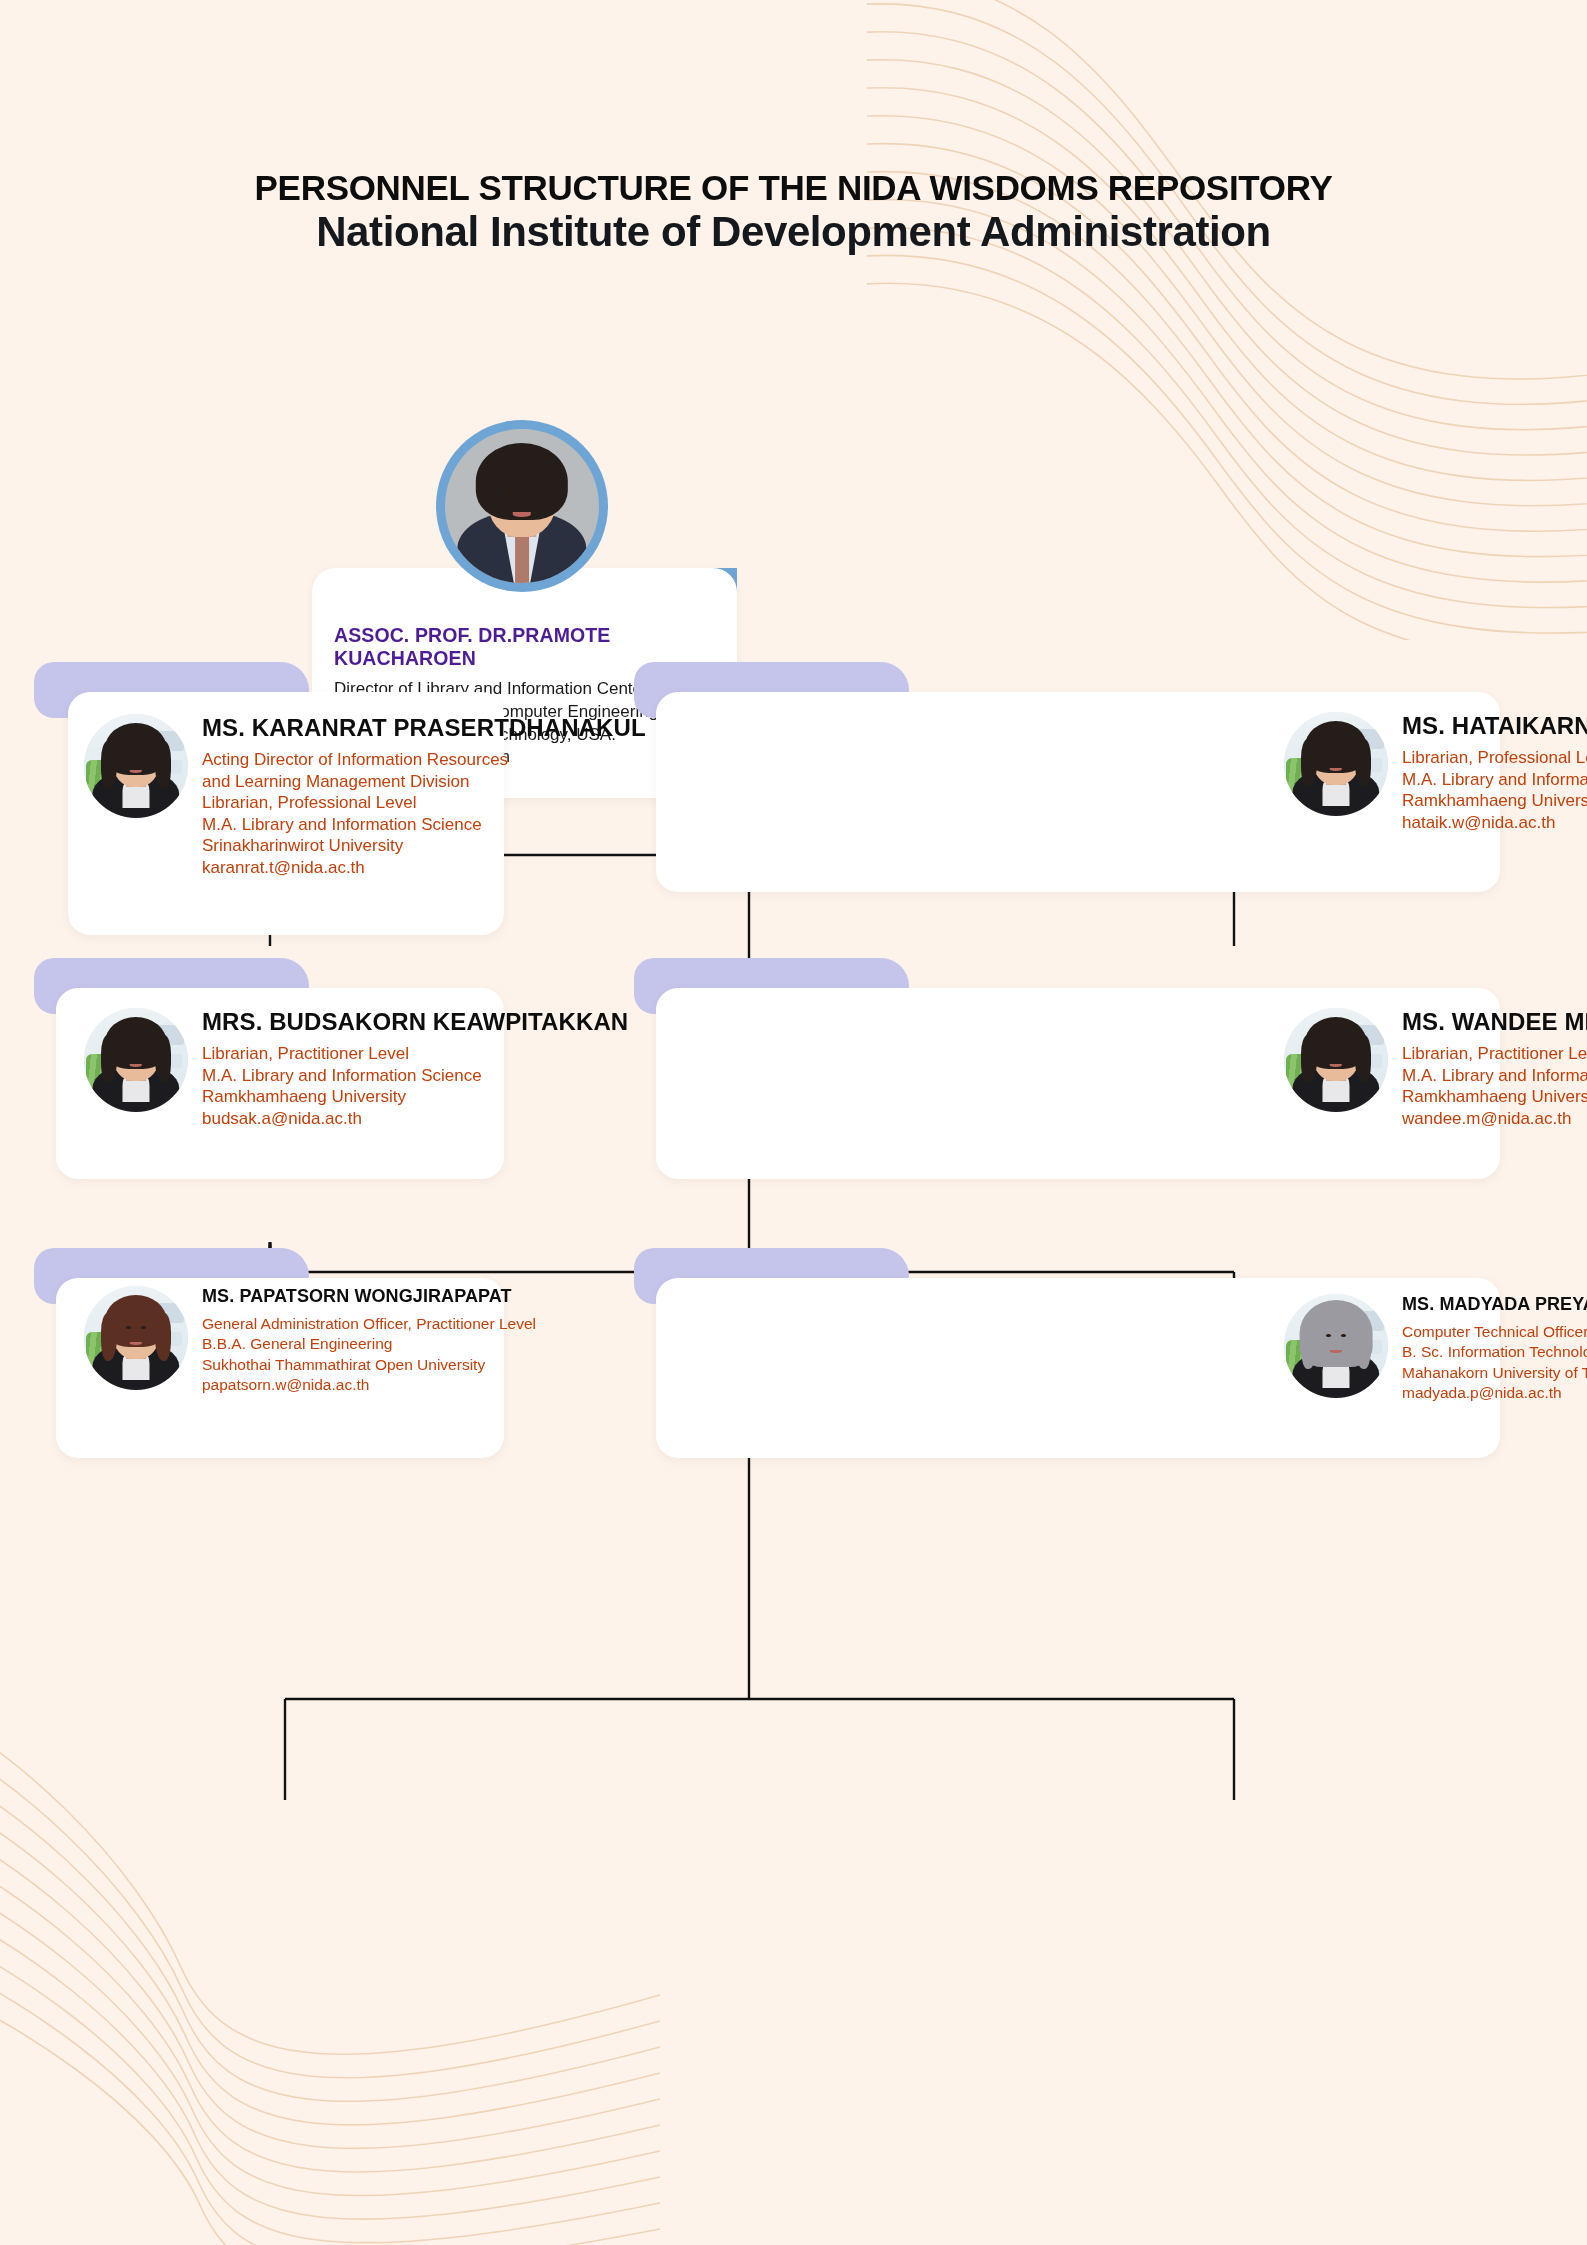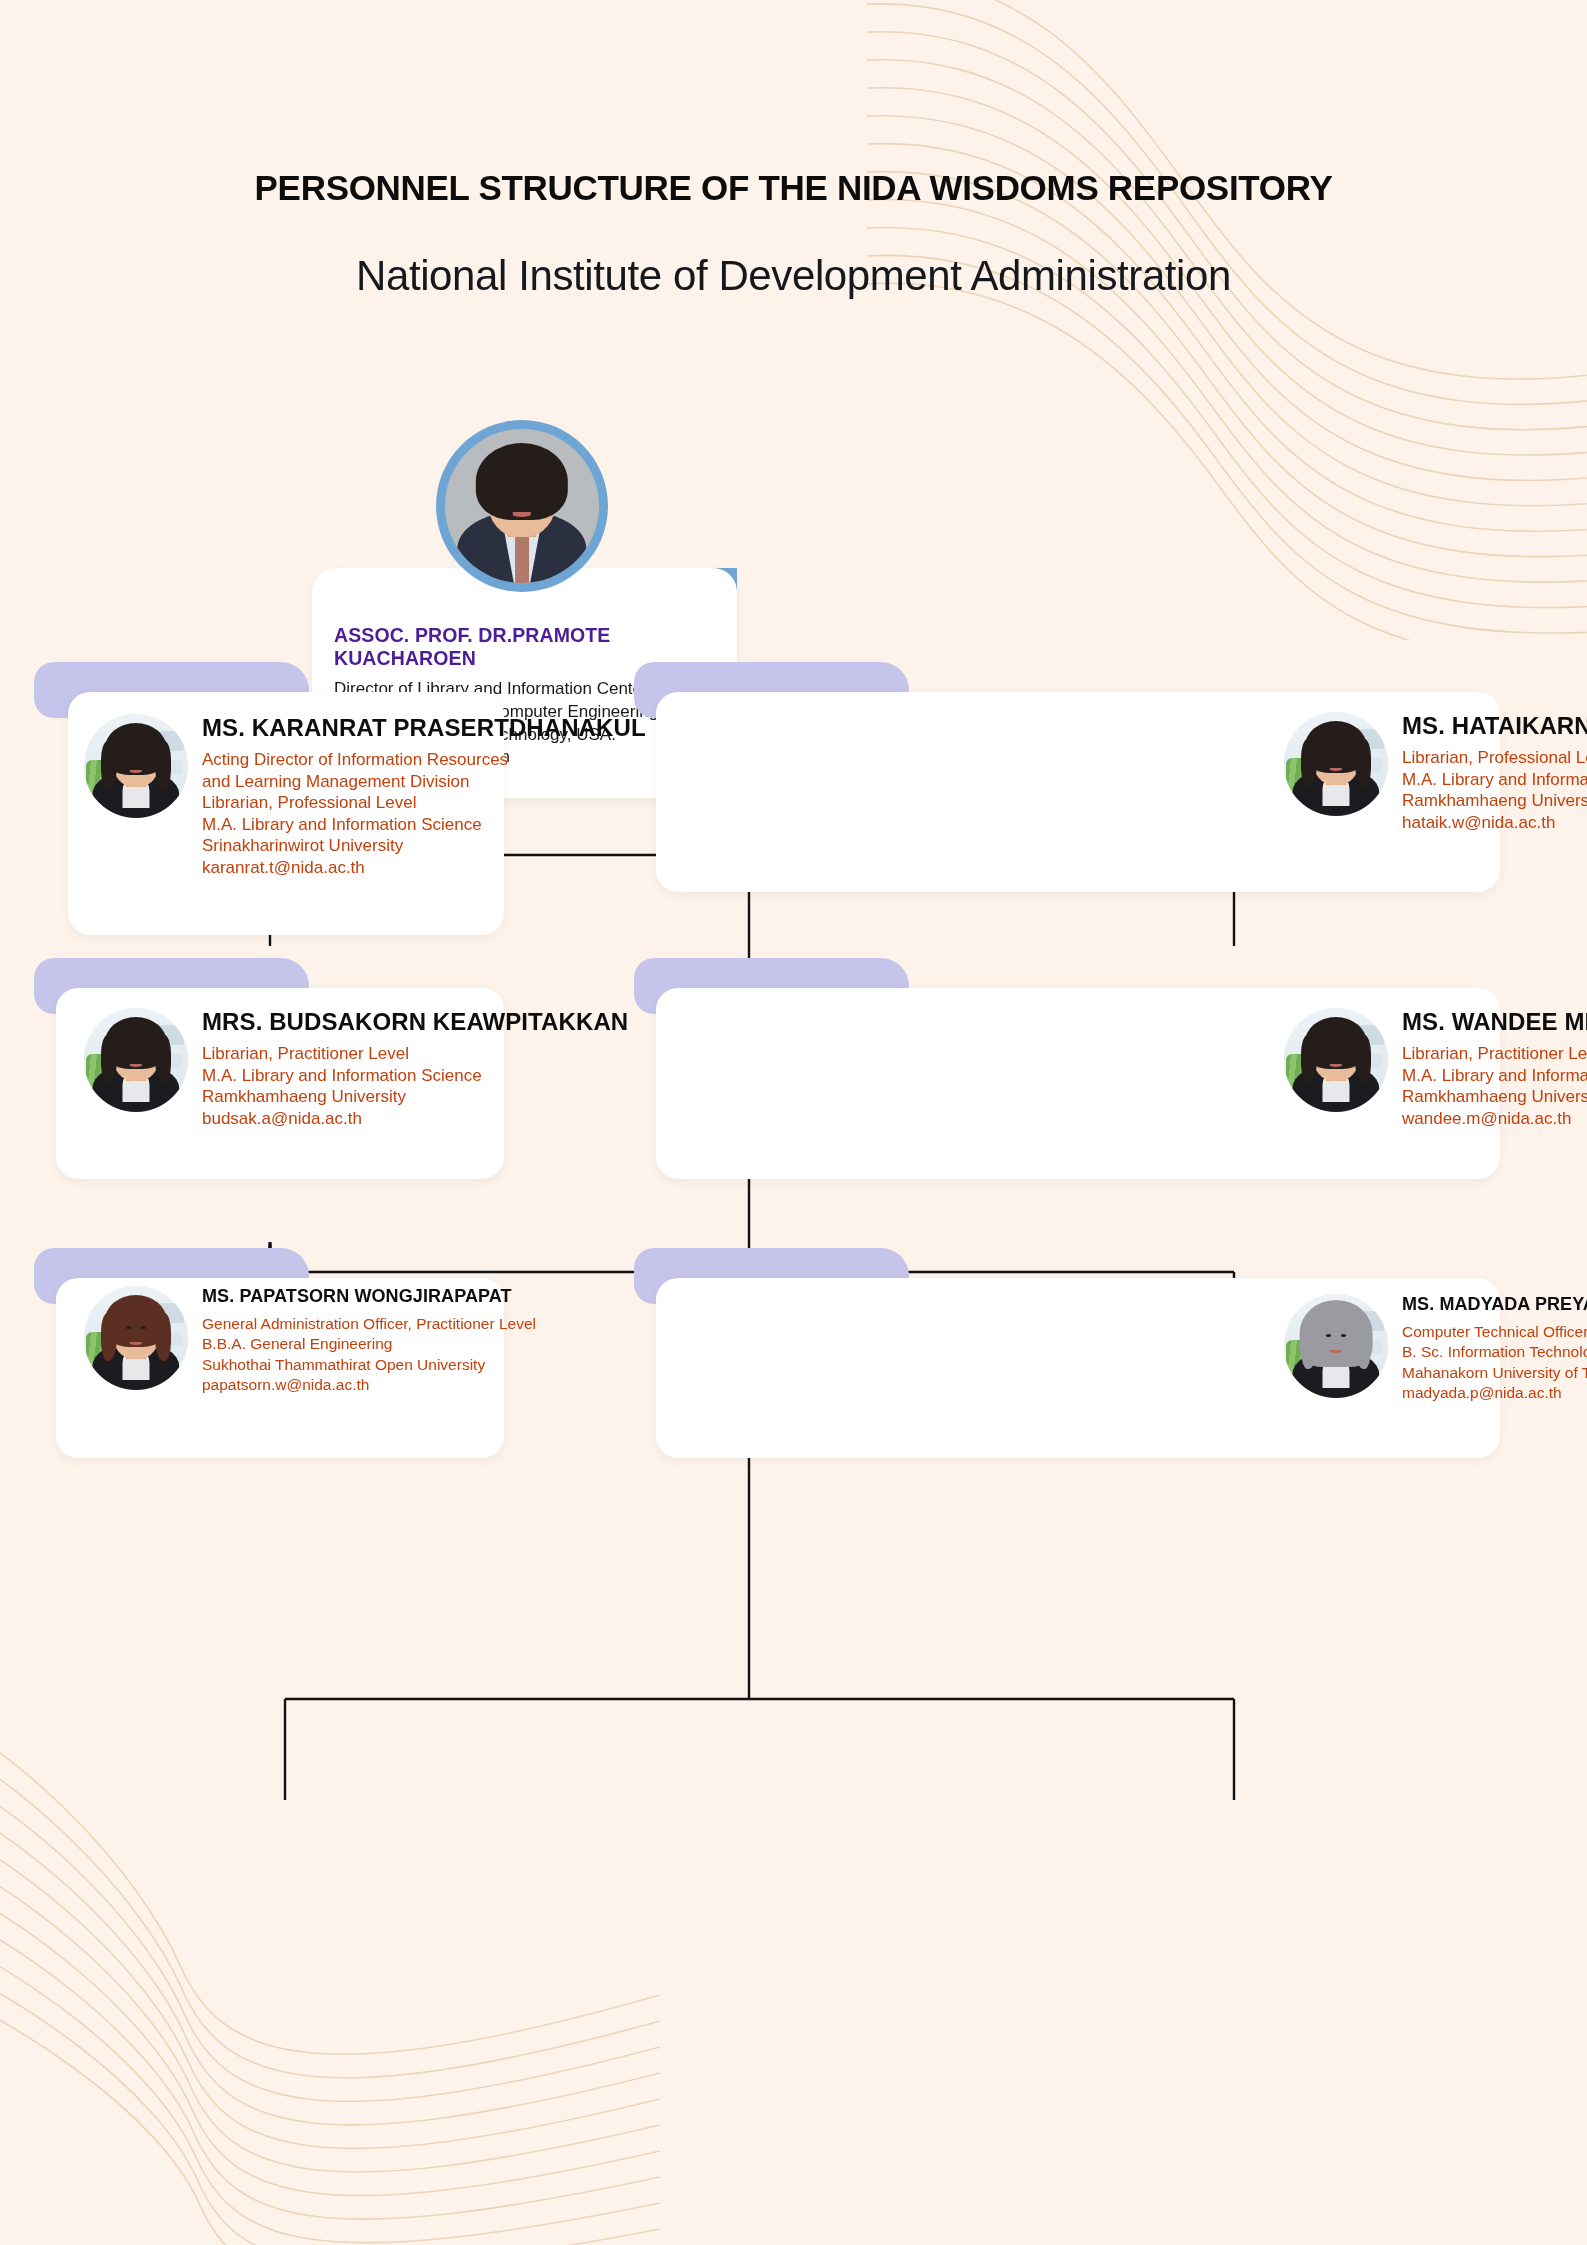--- a/index.html
+++ b/index.html
@@ -27,23 +27,22 @@
     text-align: center;
   }
   #page-title {
     font-size: 35px;
     font-weight: 900;
     letter-spacing: -0.3px;
     color: #0d0d0d;
     white-space: nowrap;
   }
   #page-subtitle {
-    margin-top: 44px;
     font-size: 42px;
-    font-weight: 400;
+    font-weight: 700;
     color: #15181c;
     letter-spacing: -0.4px;
   }
 
   
   #connectors {
     position: absolute;
     top: 0; left: 0;
     width: 1587px; height: 2245px;
   }

